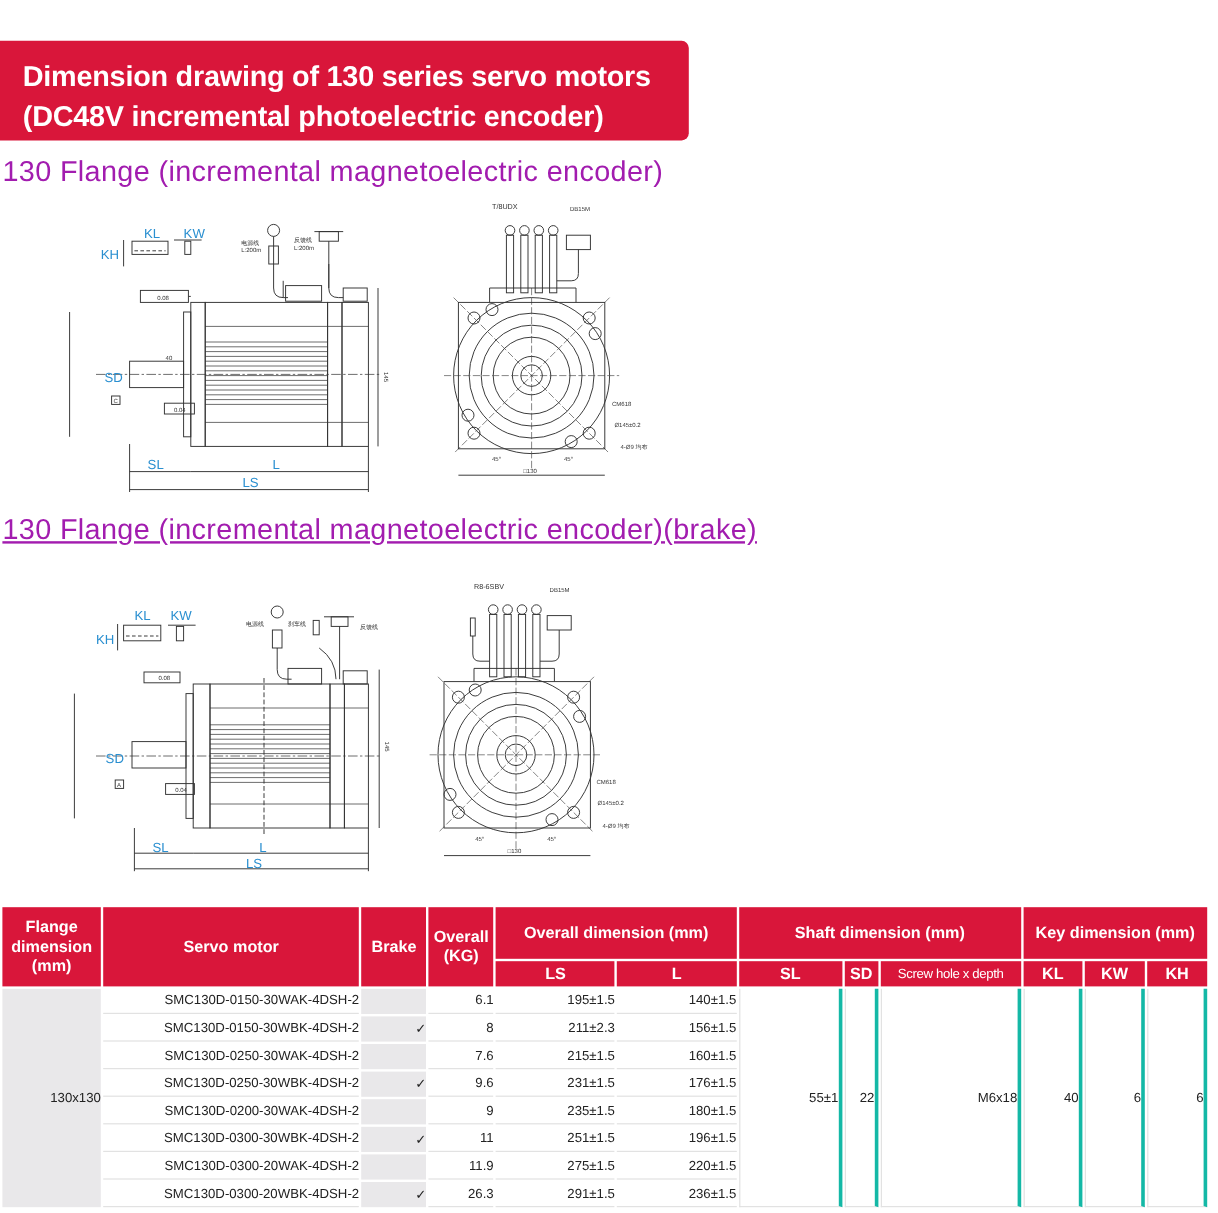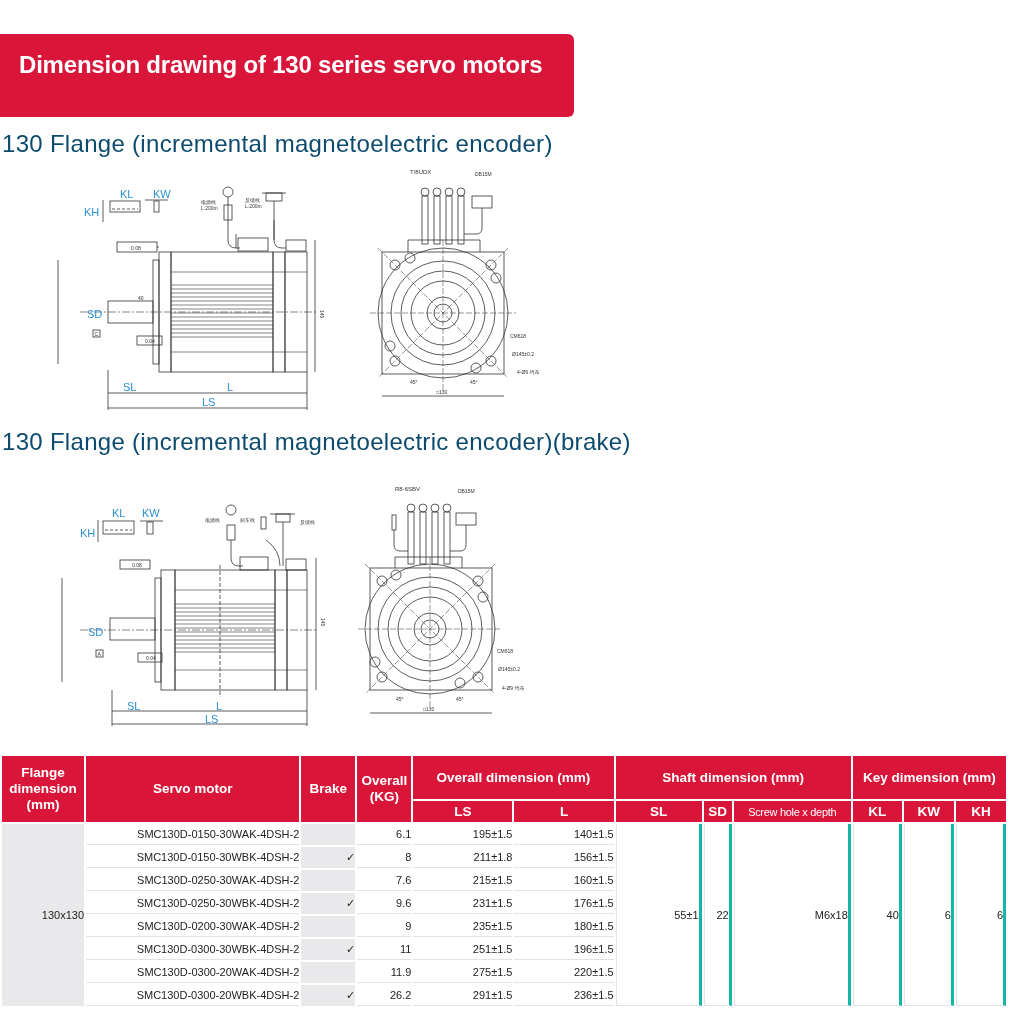--- a/index.html
+++ b/index.html
@@ -1,34 +1,35 @@
 <!DOCTYPE html>
 <html><head>
 <meta charset="utf-8">
 <style>
   * { margin: 0; padding: 0; box-sizing: border-box; }
   body { width: 1015px; height: 1011px; background: #ffffff; position: relative; overflow: hidden; font-family: "Liberation Sans", "DejaVu Sans", sans-serif; color: #222; }
   .banner { position: absolute; left: 0; top: 10px; width: 574px; height: 83px; background: #d9163a; border-radius: 0 6px 6px 0; padding: 14px 0 0 19px; margin-top: 24px; }
   .banner div { color: #fff; font-weight: bold; font-size: 24px; line-height: 33px; letter-spacing: -0.2px; }
-  .section-title { position: absolute; left: 2px; font-size: 24px; color: #0c4a6e; letter-spacing: 0.3px; white-space: nowrap; }
+  .section-title { position: absolute; left: 2px; font-size: 24px; color: #a21caf; letter-spacing: 0.3px; white-space: nowrap; }
   .drawing { position: absolute; }
   .blue { fill: #2a8fd0; font-family: "Liberation Sans", sans-serif; }
   .spec { position: absolute; left: 0; top: 754px; width: 1008px; border-collapse: separate; border-spacing: 2px; font-size: 13px; }
   .spec th { background: #d9163a; color: #fff; font-weight: bold; font-size: 13.5px; text-align: center; padding: 0; line-height: 16px; }
   .spec td { text-align: right; height: 21px; font-size: 11px; color: #222; background: #fff; border-bottom: 1px solid #e2e2e2; }
   .spec td.grey { background: #e9e8ea; border-bottom: none; }
   .spec td.merged { border-left: 1px solid #e2e2e2; border-right: 3px solid #14b8a6; }
   .spec th.small { font-size: 11px; font-weight: normal; letter-spacing: -0.3px; margin-top: 44px; }
   .check { color: #333; font-size: 16px; }
 </style>
 </head>
 <body>
 
 <div class="banner">
   <div>Dimension drawing of 130 series servo motors</div>
+  <div>(DC48V incremental photoelectric encoder)</div>
 </div>
 
 <div class="section-title" style="top:130px;">130 Flange (incremental magnetoelectric encoder)</div>
 
 <svg class="drawing" style="left:40px; top:160px;" width="300" height="255" viewBox="0 0 300 255" fill="none" stroke="#333" stroke-width="0.8">
 
   <text class="blue" x="80" y="38" font-size="11" stroke="none">KL</text>
   <text class="blue" x="113" y="38" font-size="11" stroke="none">KW</text>
   <text class="blue" x="44" y="56" font-size="11" stroke="none">KH</text>
   <line x1="63" y1="40" x2="63" y2="62"></line>
@@ -140,21 +141,21 @@
   <line x1="148" y1="88" x2="18" y2="218" stroke-dasharray="6,2" stroke-width="0.5"></line>
   <text x="150" y="178" font-size="5" stroke="none" fill="#333">CM618</text>
   <text x="152" y="196" font-size="5" stroke="none" fill="#333">Ø145±0.2</text>
   <text x="157" y="214" font-size="5" stroke="none" fill="#333">4-Ø9 均布</text>
   <text x="50" y="224" font-size="5" stroke="none" fill="#333">45°</text>
   <text x="110" y="224" font-size="5" stroke="none" fill="#333">45°</text>
   <line x1="22" y1="236" x2="144" y2="236"></line>
   <text x="76" y="234" font-size="5" stroke="none" fill="#333">□130</text>
 </svg>
 
-<div class="section-title" style="top:428px;">130 Flange (incremental magnetoelectric encoder)(brake)</div>
+<div class="section-title" style="top:428px;text-decoration:underline;">130 Flange (incremental magnetoelectric encoder)(brake)</div>
 
 <svg class="drawing" style="left:40px; top:480px;" width="300" height="250" viewBox="0 0 300 250" fill="none" stroke="#333" stroke-width="0.8">
   <text class="blue" x="72" y="37" font-size="11" stroke="none">KL</text>
   <text class="blue" x="102" y="37" font-size="11" stroke="none">KW</text>
   <text class="blue" x="40" y="57" font-size="11" stroke="none">KH</text>
   <line x1="58" y1="40" x2="58" y2="62"></line>
   <rect x="63" y="41" width="31" height="13"></rect>
   <line x1="65" y1="50" x2="92" y2="50" stroke-dasharray="3,2"></line>
   <line x1="100" y1="41" x2="123" y2="41"></line>
   <rect x="107" y="42" width="6" height="12"></rect>
@@ -315,21 +316,21 @@
       <td rowspan="8" class="merged">22</td>
       <td rowspan="8" class="merged">M6x18</td>
       <td rowspan="8" class="merged">40</td>
       <td rowspan="8" class="merged">6</td>
       <td rowspan="8" class="merged">6</td>
     </tr>
     <tr>
       <td>SMC130D-0150-30WBK-4DSH-2</td>
       <td class="grey check">✓</td>
       <td>8</td>
-      <td>211±1.8</td>
+      <td>211±2.3</td>
       <td>156±1.5</td>
     </tr>
     <tr>
       <td>SMC130D-0250-30WAK-4DSH-2</td>
       <td class="grey check"></td>
       <td>7.6</td>
       <td>215±1.5</td>
       <td>160±1.5</td>
     </tr>
     <tr>
@@ -356,18 +357,18 @@
     <tr>
       <td>SMC130D-0300-20WAK-4DSH-2</td>
       <td class="grey check"></td>
       <td>11.9</td>
       <td>275±1.5</td>
       <td>220±1.5</td>
     </tr>
     <tr>
       <td>SMC130D-0300-20WBK-4DSH-2</td>
       <td class="grey check">✓</td>
-      <td>26.2</td>
+      <td>26.3</td>
       <td>291±1.5</td>
       <td>236±1.5</td>
     </tr>
   </tbody>
 </table>
 
 </body></html>

